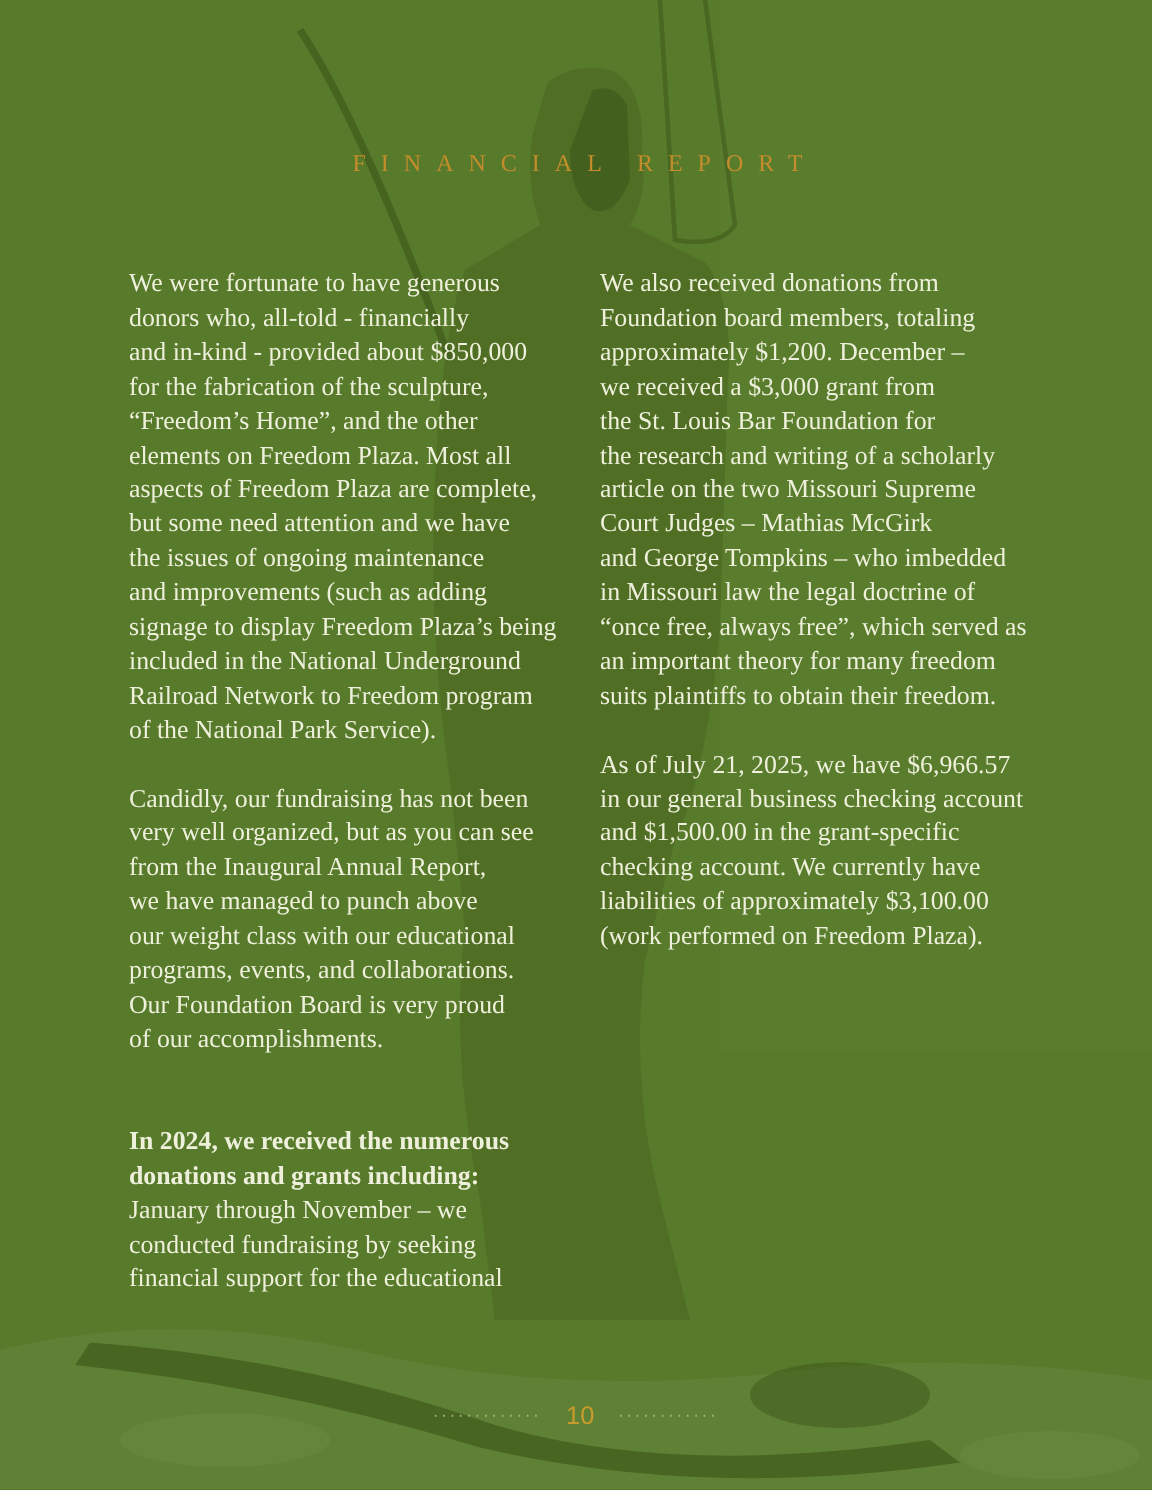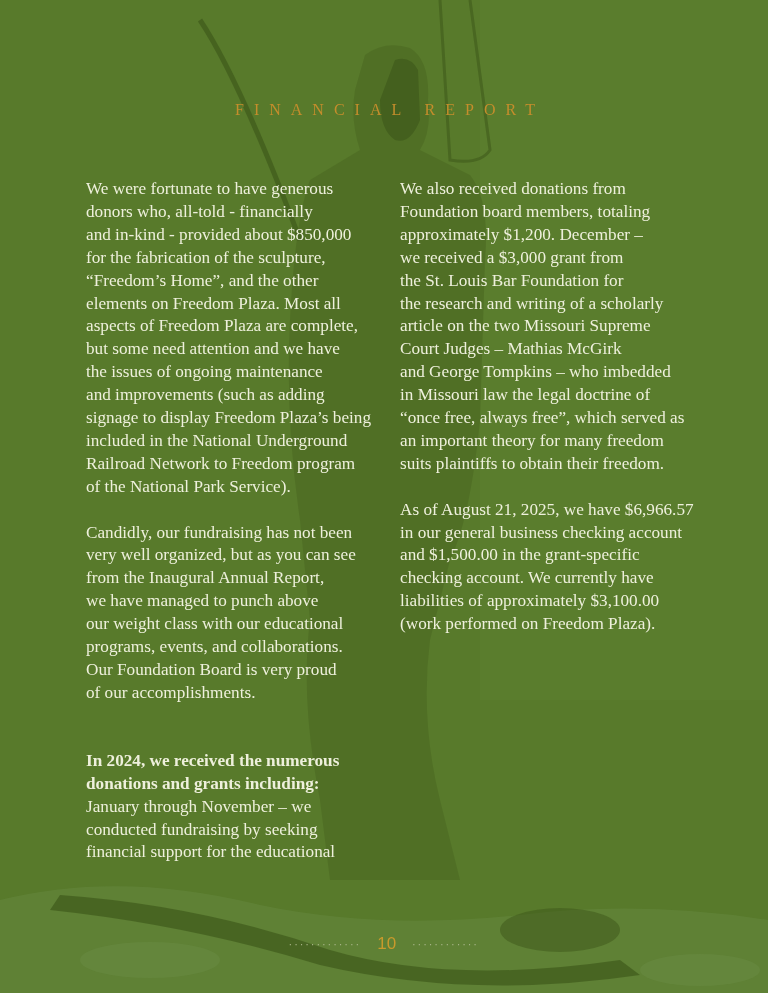--- a/index.html
+++ b/index.html
@@ -93,21 +93,21 @@
 we received a $3,000 grant from
 the St. Louis Bar Foundation for
 the research and writing of a scholarly
 article on the two Missouri Supreme
 Court Judges – Mathias McGirk
 and George Tompkins – who imbedded
 in Missouri law the legal doctrine of
 “once free, always free”, which served as
 an important theory for many freedom
 suits plaintiffs to obtain their freedom.</p>
-  <p>As of August 21, 2025, we have $6,966.57
+  <p>As of July 21, 2025, we have $6,966.57
 in our general business checking account
 and $1,500.00 in the grant-specific
 checking account. We currently have
 liabilities of approximately $3,100.00
 (work performed on Freedom Plaza).</p>
 </div>
 
 <div class="footer">
   <span class="dots">·············</span>
   <span class="page-num">10</span>

